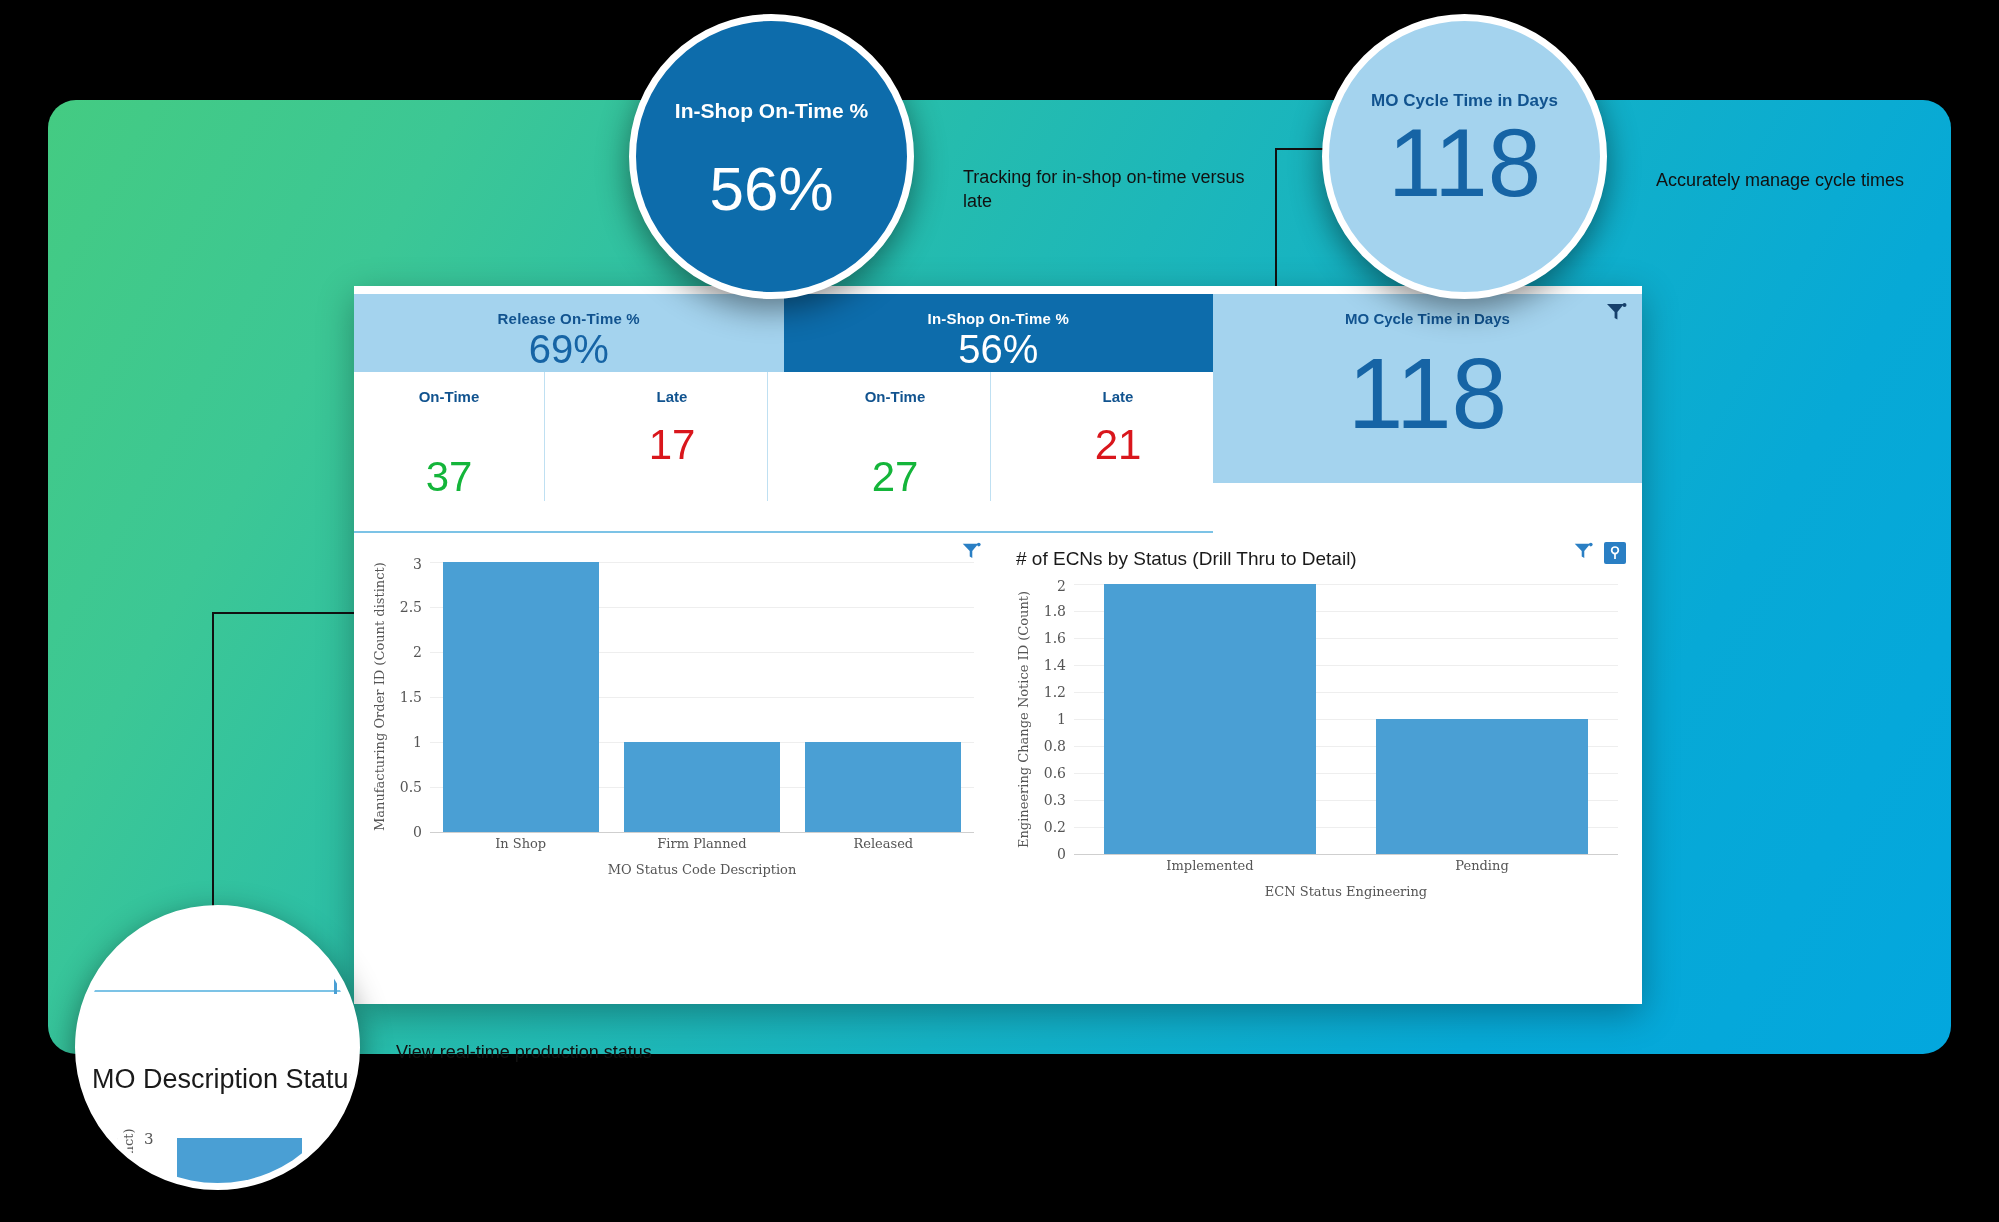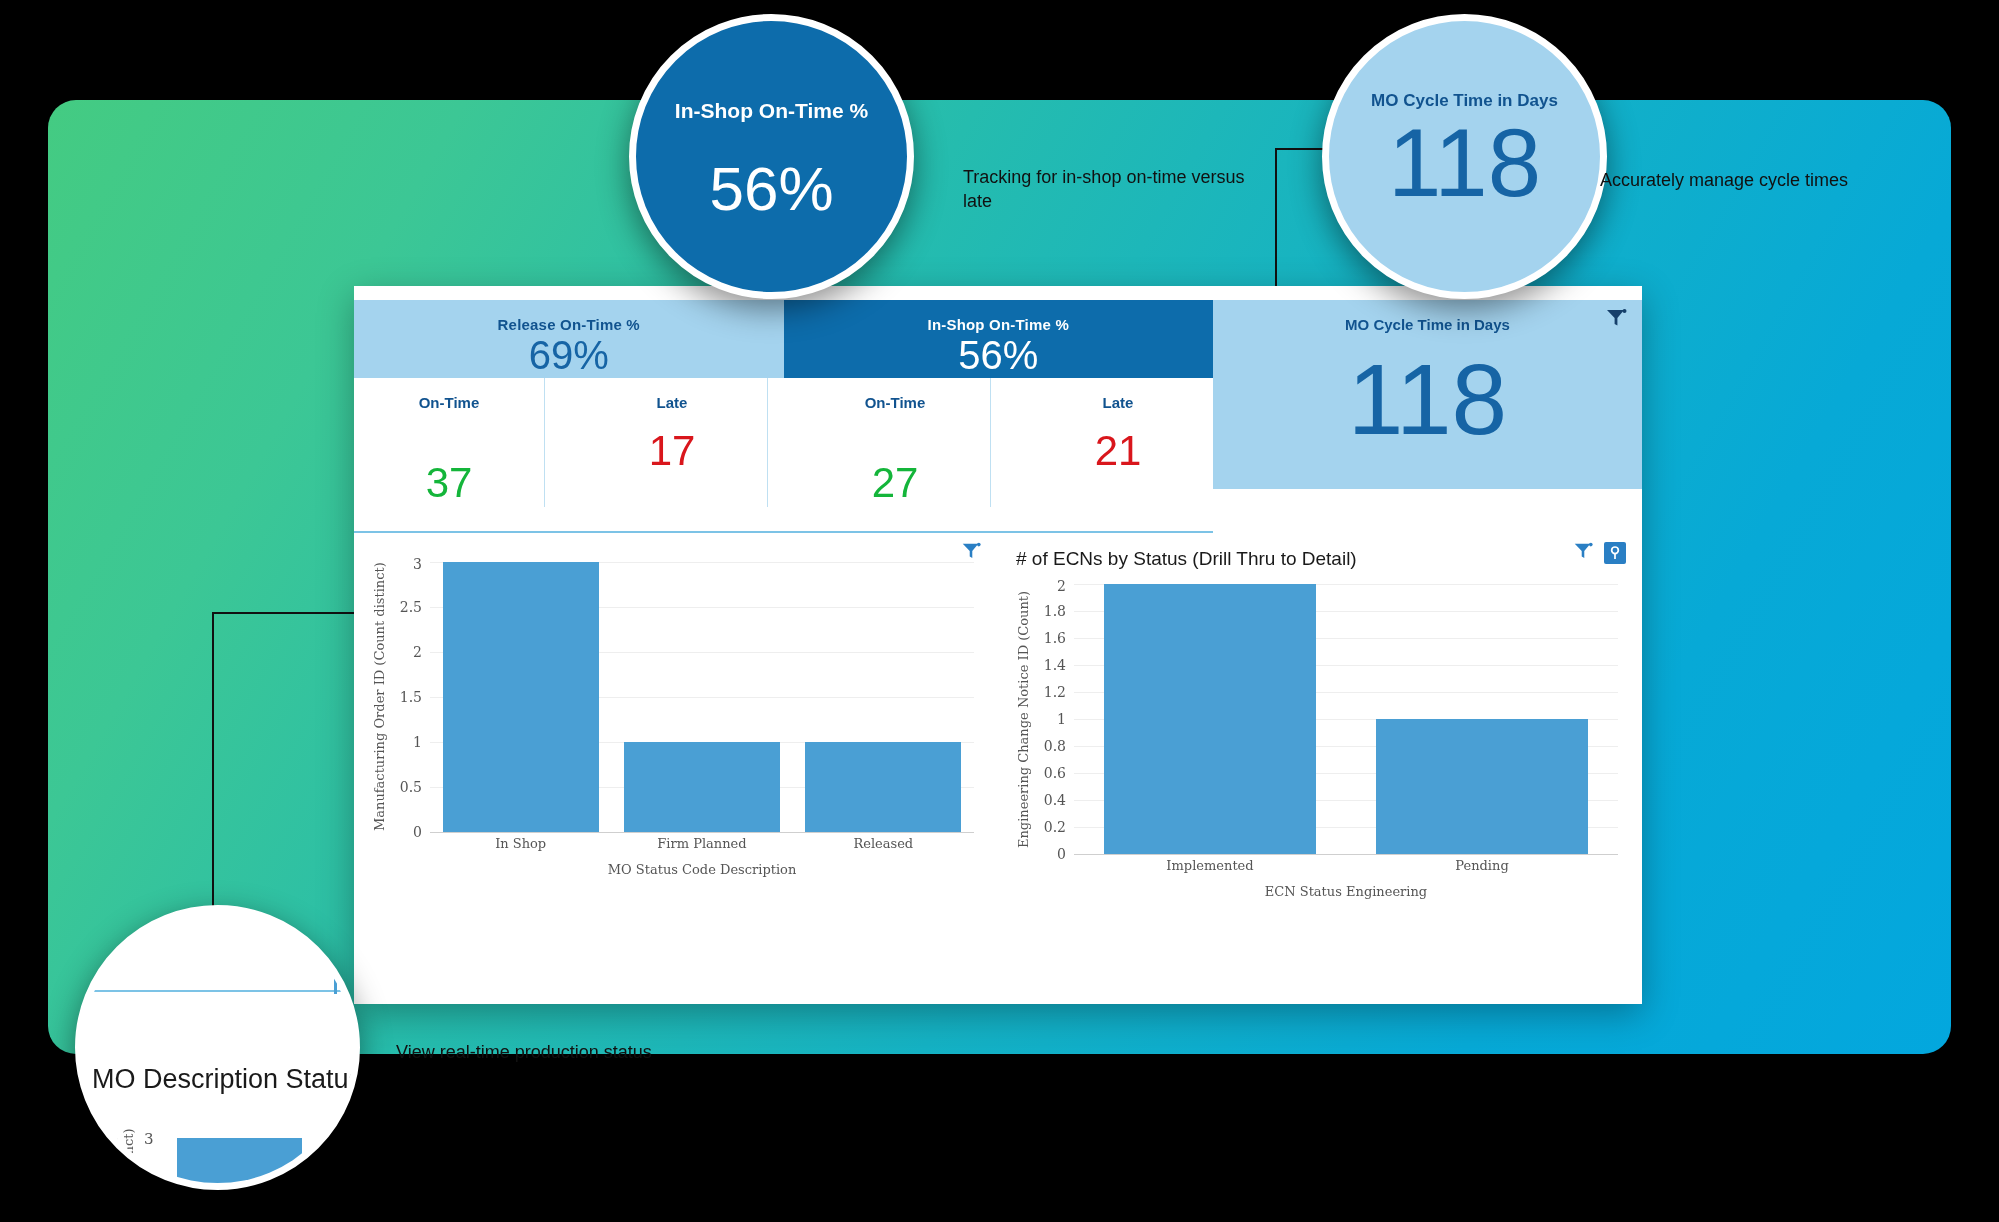--- a/index.html
+++ b/index.html
@@ -16,21 +16,21 @@
 
   
   #dash{
     position:absolute;left:354px;top:286px;width:1288px;height:718px;
     background:#ffffff;
     box-shadow:0 10px 34px rgba(0,0,0,.30);
     overflow:hidden;
   }
 
   
-  .kpi-band{position:absolute;left:0;top:14px;width:100%;height:189px;display:flex;text-align:center;}
+  .kpi-band{position:absolute;left:0;top:8px;width:100%;height:189px;display:flex;text-align:center;}
   .kpi-left{width:859px;display:flex;flex-direction:column;}
   .kpi-hdr-row{height:115px;display:flex;}
   .kpi-hdr{flex:1;display:flex;flex-direction:column;align-items:center;justify-content:flex-start;
            position:relative;padding-top:16px;box-sizing:border-box;}
   .kpi-hdr.light{background:#a4d3ee;}
   .kpi-hdr.dark{background:#0d6cab;}
   .kpi-hdr .t{font-size:15px;font-weight:bold;letter-spacing:.2px;}
   .kpi-hdr.light .t{color:#11538f;}
   .kpi-hdr.dark  .t{color:#ffffff;}
   .kpi-hdr .v{font-size:40px;font-weight:400;}
@@ -101,21 +101,21 @@
   .lead{position:absolute;background:#111;}
   #lead-inshop{left:828px;top:290px;width:2px;height:96px;transform-origin:top left;transform:rotate(31deg);}
   #lead-cycle-v{left:1275px;top:148px;width:2px;height:222px;}
   #lead-cycle-h{left:1275px;top:148px;width:58px;height:2px;}
   #lead-mops-h{left:212px;top:612px;width:160px;height:2px;}
   #lead-mops-v{left:212px;top:612px;width:2px;height:300px;}
 
   
   .note{position:absolute;color:#111;font-size:18px;line-height:1.35;}
   #note-inshop{left:963px;top:165px;width:300px;}
-  #note-cycle{left:1600px;top:168px;width:320px;}
+  #note-cycle{left:1656px;top:168px;width:320px;}
   #note-mops{left:396px;top:1040px;width:520px;}
   .key-icon{display:inline-flex;align-items:center;justify-content:center;
             width:22px;height:22px;background:#2a7fc4;border-radius:2px;}
 </style>
 </head>
 <body>
 
 <div id="hero"></div>
 
 <div class="lead" id="lead-inshop"></div>
@@ -238,21 +238,21 @@
               <path d="M12 13v8" stroke="#fff" stroke-width="2.6"></path>
             </svg>
         </span>
       </div>
 
       <div class="plot">
         <div class="ylab">Engineering Change Notice ID (Count)</div>
         <div class="yticks">
           <span style="top:270px">0</span>
           <span style="top:243px">0.2</span>
-          <span style="top:216px">0.4</span>
+          <span style="top:216px">0.3</span>
           <span style="top:189px">0.6</span>
           <span style="top:162px">0.8</span>
           <span style="top:135px">1</span>
           <span style="top:108px">1.2</span>
           <span style="top:81px">1.4</span>
           <span style="top:54px">1.6</span>
           <span style="top:27px">1.8</span>
           <span style="top:2px">2</span>
         </div>
         <div class="axisarea">

